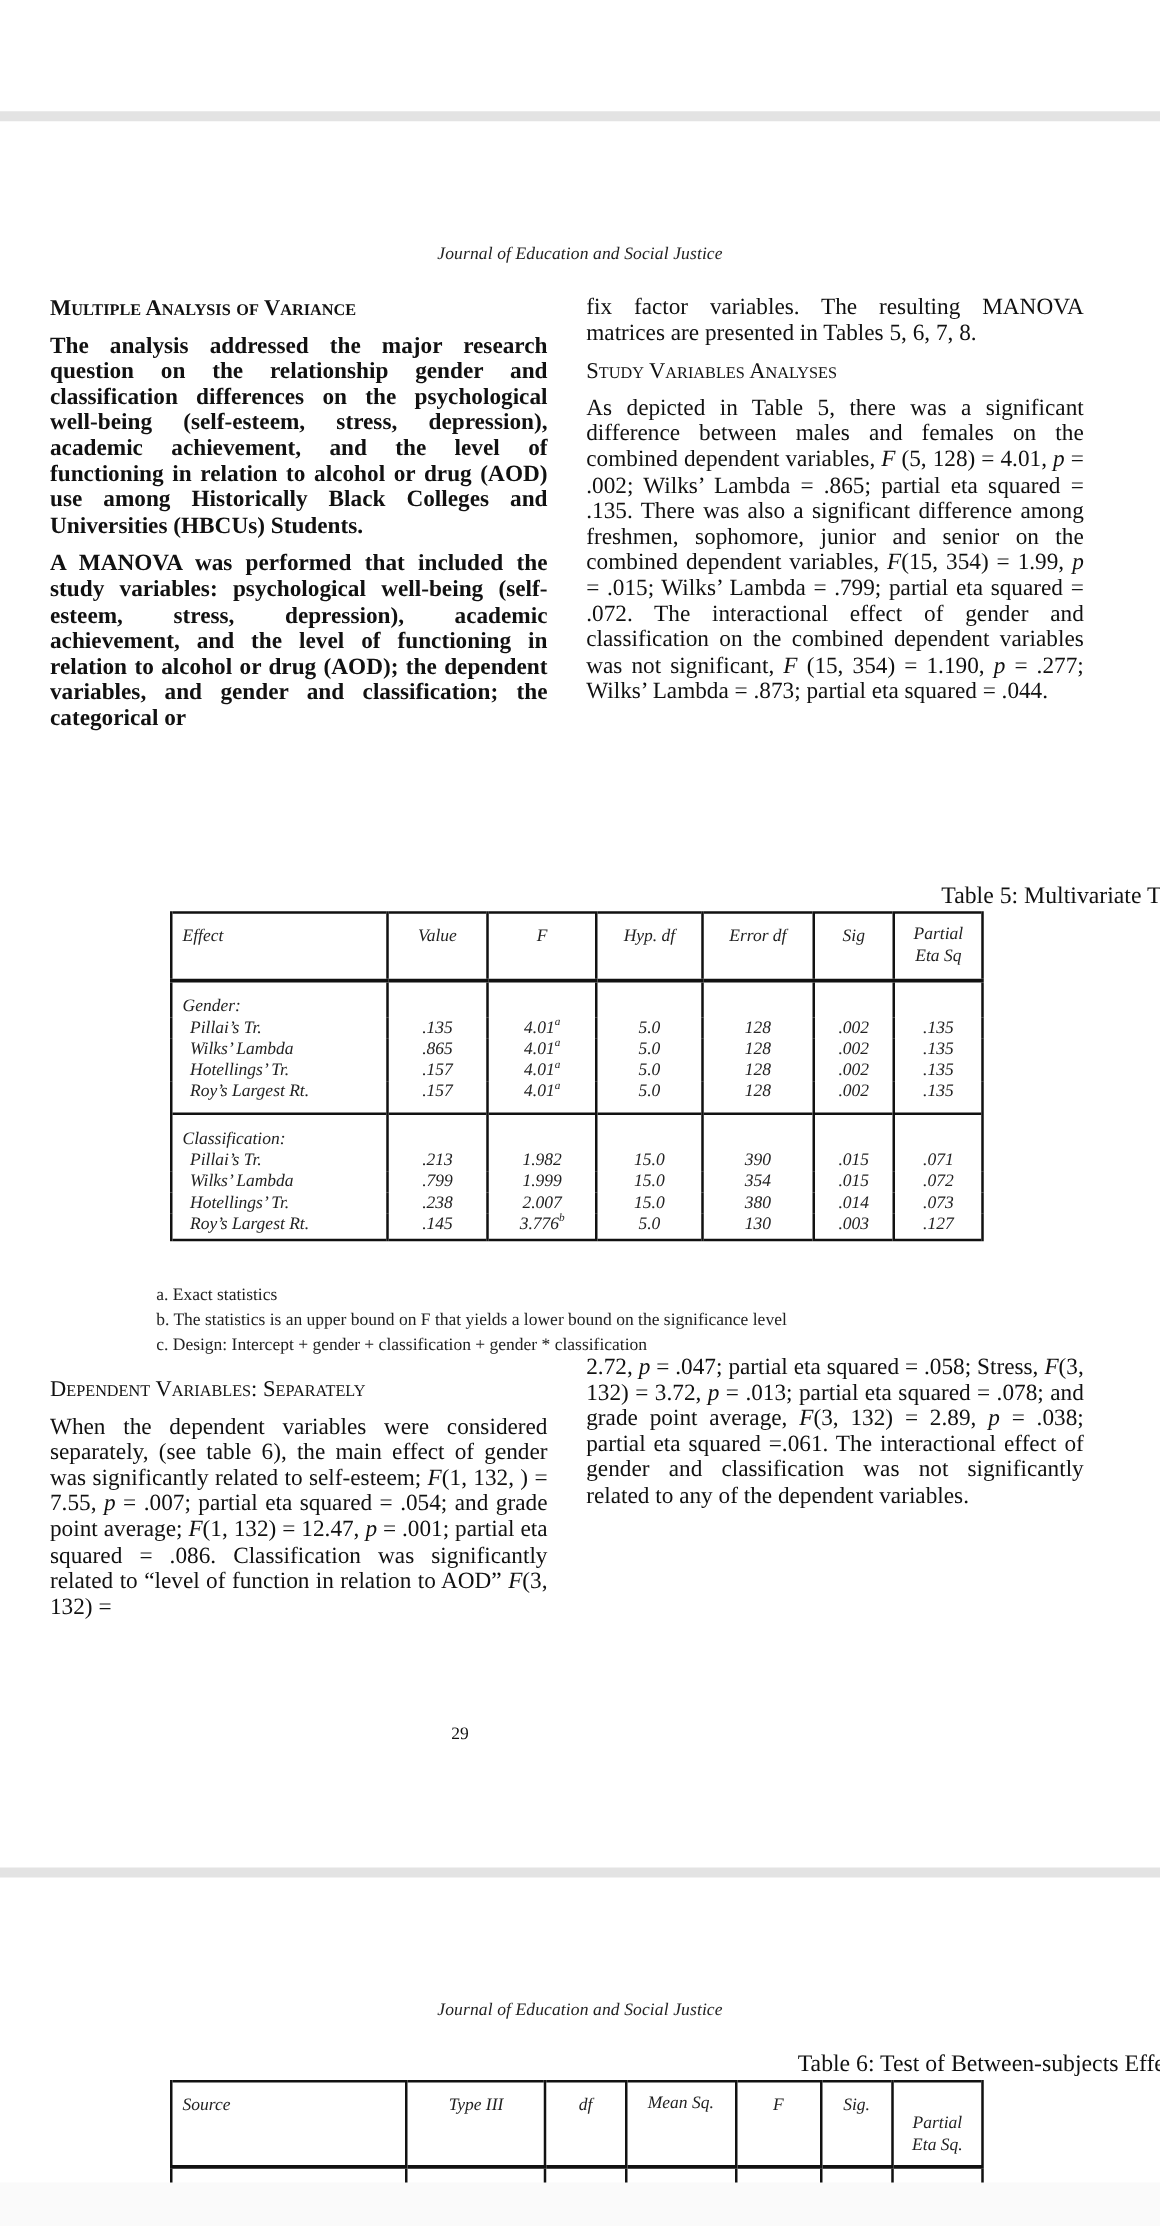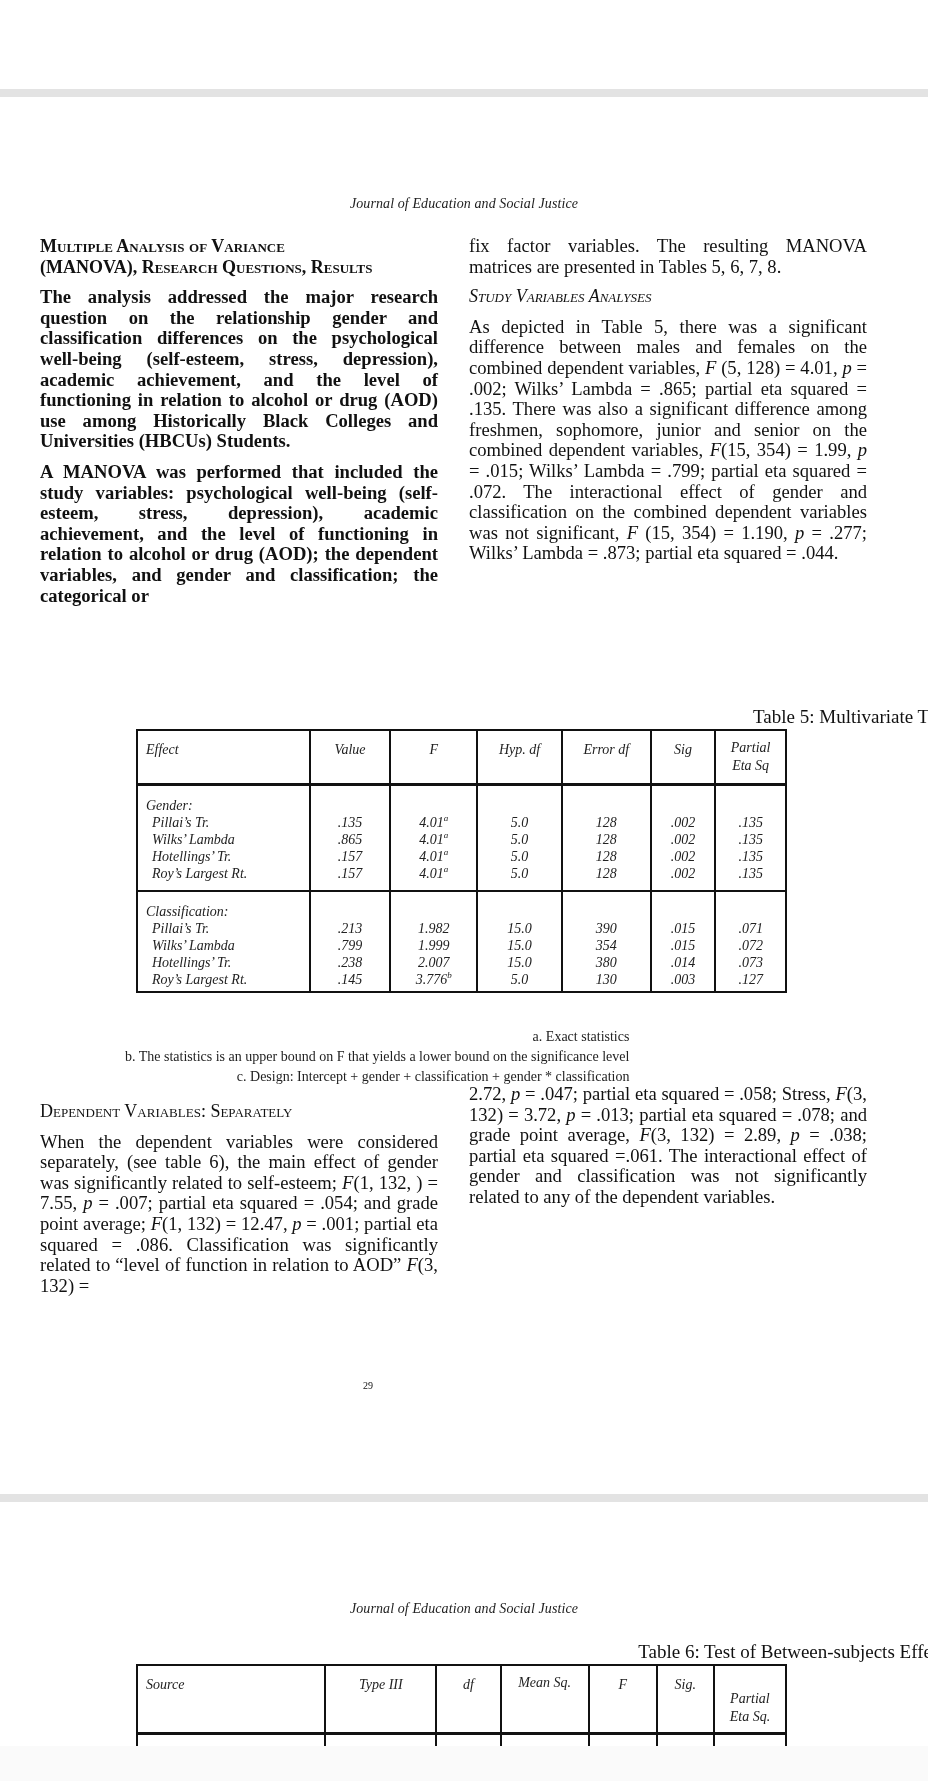--- a/index.html
+++ b/index.html
@@ -30,43 +30,42 @@
     border-left: 2px solid #111; border-right: 2px solid #111;
     padding: 0 8px; vertical-align: top; font-weight: normal;
   }
   table.stat { border: 2.5px solid #111; }
   table.stat th { text-align: center; padding-top: 10px; height: 42px; border-bottom: 3px solid #111; }
   table.stat th.left { text-align: left; }
   table.stat td { text-align: center; }
   table.stat td.left { text-align: left; }
   .group-sep td { border-top: 2.5px solid #111; }
   sup { font-size: 9px; line-height: 0; vertical-align: 6px; }
-  .notes { position: absolute; left: 125px; font-size: 14px; line-height: 20px; color: #222; text-align: right; }
-  .page-num { position: absolute; left: 0; width: 736px; text-align: center; font-size: 10px; }
+  .notes { position: absolute; left: 125px; font-size: 14px; line-height: 20px; color: #222; }
+  .page-num { position: absolute; left: 0; width: 736px; text-align: center; font-size: 14px; }
 </style>
 </head>
 <body>
 
 <div class="page-gap" style="top:89px;"></div>
 <div class="page-gap" style="top:1494px;"></div>
 
 <div class="running-head" style="top:196px;">Journal of Education and Social Justice</div>
 
 <div class="col" style="left:40px; top:236px; width:398px;font-weight:bold;">
   <div class="heading">
     <div>Multiple Analysis of Variance</div>
-    <div>(MANOVA), Research Questions, Results</div>
   </div>
   <p style="margin-top:10px;">The analysis addressed the major research question on the relationship gender and classification differences on the psychological well-being (self-esteem, stress, depression), academic achievement, and the level of functioning in relation to alcohol or drug (AOD) use among Historically Black Colleges and Universities (HBCUs) Students.</p>
   <p style="margin-top:10px;">A MANOVA was performed that included the study variables: psychological well-being (self-esteem, stress, depression), academic achievement, and the level of functioning in relation to alcohol or drug (AOD); the dependent variables, and gender and classification; the categorical or</p>
 </div>
 
 <div class="col" style="left:469px; top:236px; width:398px;">
   <p>fix factor variables. The resulting MANOVA matrices are presented in Tables 5, 6, 7, 8.</p>
-  <div class="heading" style="margin-top:9px;font-style:italic;">Study Variables Analyses</div>
+  <div class="heading" style="margin-top:9px;">Study Variables Analyses</div>
   <p style="margin-top:10px;"><span>As depicted in Table 5, there was a significant difference between males and females on the combined dependent variables, </span><span class="ital">F</span><span> (5, 128) = 4.01, </span><span class="ital">p</span><span> = .002; Wilks’ Lambda = .865; partial eta squared = .135. There was also a significant difference among freshmen, sophomore, junior and senior on the combined dependent variables, </span><span class="ital">F</span><span>(15, 354) = 1.99, </span><span class="ital">p</span><span> = .015; Wilks’ Lambda = .799; partial eta squared = .072. The interactional effect of gender and classification on the combined dependent variables was not significant, </span><span class="ital">F</span><span> (15, 354) = 1.190, </span><span class="ital">p</span><span> = .277; Wilks’ Lambda = .873; partial eta squared = .044.</span></p>
 </div>
 
 <div class="table-title" style="top:707px;"><span>Table 5: Multivariate Test</span><sup>c</sup></div>
 
 <table class="stat" style="left:136px; top:729px; width:651px;">
   <colgroup>
     <col style="width:171px">
       <col style="width:80px">
       <col style="width:86px">

